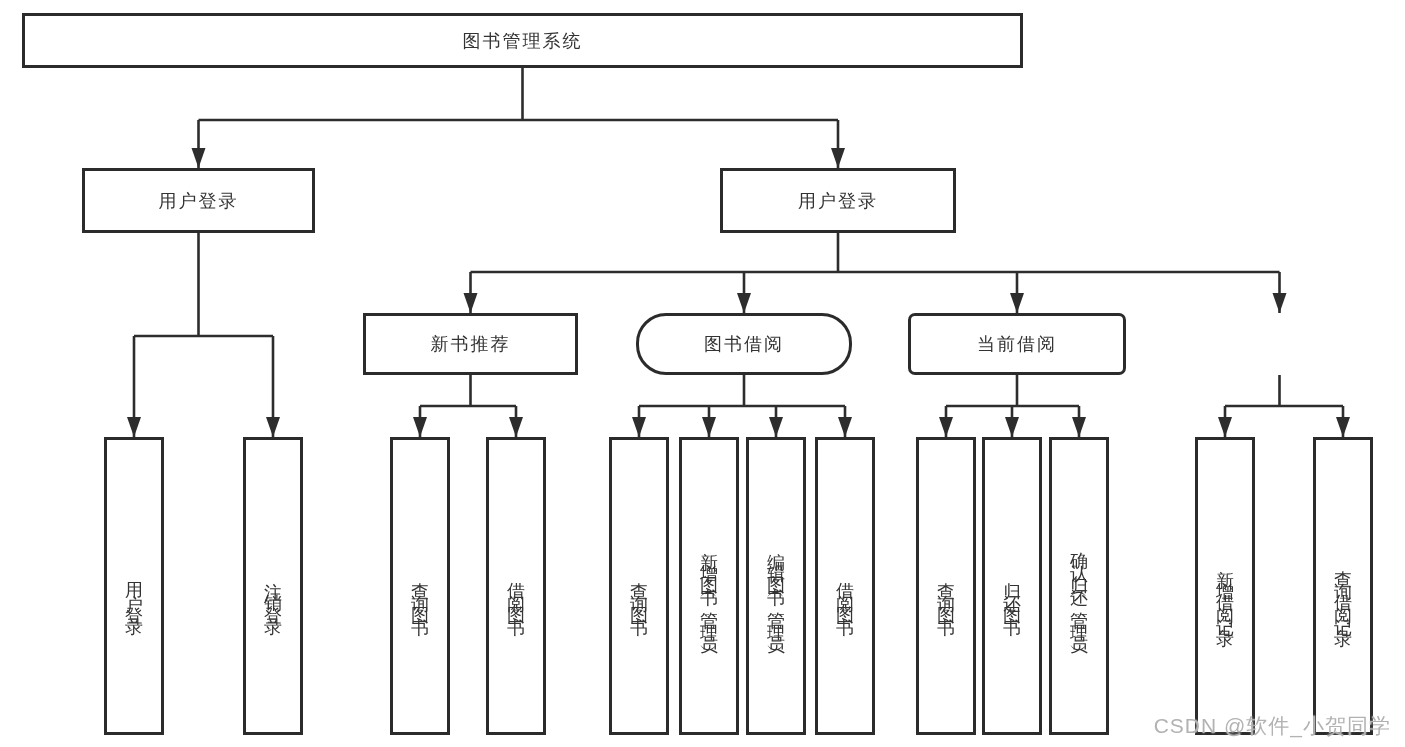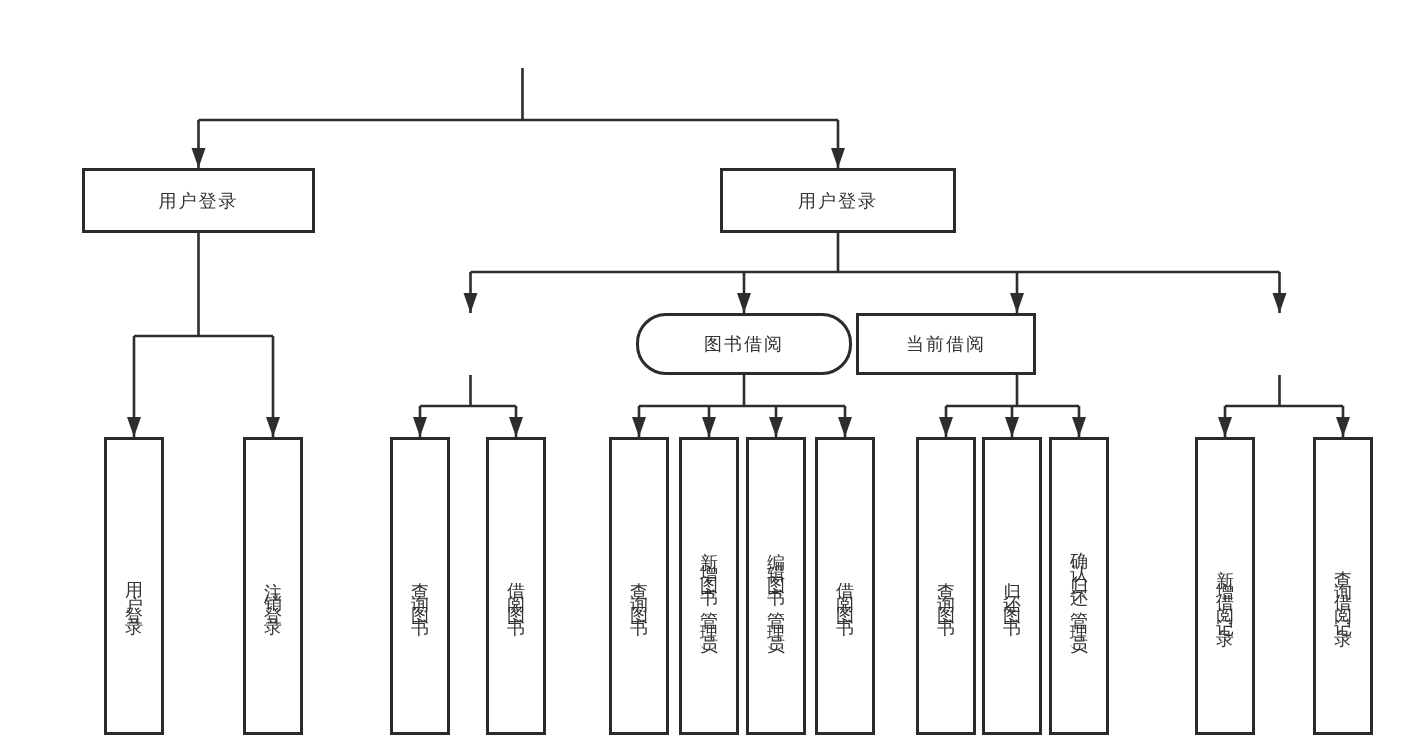--- a/index.html
+++ b/index.html
@@ -102,32 +102,38 @@
     <path d="M845 406 V437" fill="none" stroke="#2d2d2d" stroke-width="2.6" marker-end="url(#arrow)"></path>
 
     <path d="M946 406 V437" fill="none" stroke="#2d2d2d" stroke-width="2.6" marker-end="url(#arrow)"></path>
     <path d="M1012 406 V437" fill="none" stroke="#2d2d2d" stroke-width="2.6" marker-end="url(#arrow)"></path>
     <path d="M1079 406 V437" fill="none" stroke="#2d2d2d" stroke-width="2.6" marker-end="url(#arrow)"></path>
 
     <path d="M1225 406 V437" fill="none" stroke="#2d2d2d" stroke-width="2.6" marker-end="url(#arrow)"></path>
     <path d="M1343 406 V437" fill="none" stroke="#2d2d2d" stroke-width="2.6" marker-end="url(#arrow)"></path>
   </svg>
 
+  <div class="node" style="left:22px; top:13px; width:1001px; height:55px;">
+    <span>图书管理系统</span>
+  </div>
 
   <div class="node" style="left:82px; top:168px; width:233px; height:65px;">
     <span>用户登录</span>
   </div>
   <div class="node" style="left:720px; top:168px; width:236px; height:65px;">
     <span>用户登录</span>
   </div>
 
+  <div class="node" style="left:363px; top:313px; width:215px; height:62px;">
+    <span>新书推荐</span>
+  </div>
   <div class="node" style="left:636px; top:313px; width:216px; height:62px;border-radius:30px;">
     <span>图书借阅</span>
   </div>
-  <div class="node" style="left:856px; top:313px; width:180px; height:62px;">
+  <div class="node" style="left:908px; top:313px; width:218px; height:62px;border-radius:7px;">
     <span>当前借阅</span>
   </div>
 
   <div class="leaf" style="left:104px; top:437px;">
     <span class="vtext">用户登录</span>
   </div>
   <div class="leaf" style="left:243px; top:437px;">
     <span class="vtext">注销登录</span>
   </div>
 
@@ -161,14 +167,15 @@
     <span class="vtext">确认归还（管理员）</span>
   </div>
 
   <div class="leaf" style="left:1195px; top:437px;">
     <span class="vtext">新增借阅记录</span>
   </div>
   <div class="leaf" style="left:1313px; top:437px;">
     <span class="vtext">查询借阅记录</span>
   </div>
 
+  <div id="watermark">CSDN @软件_小贺同学</div>
 
 </div>
 
 </body></html>

